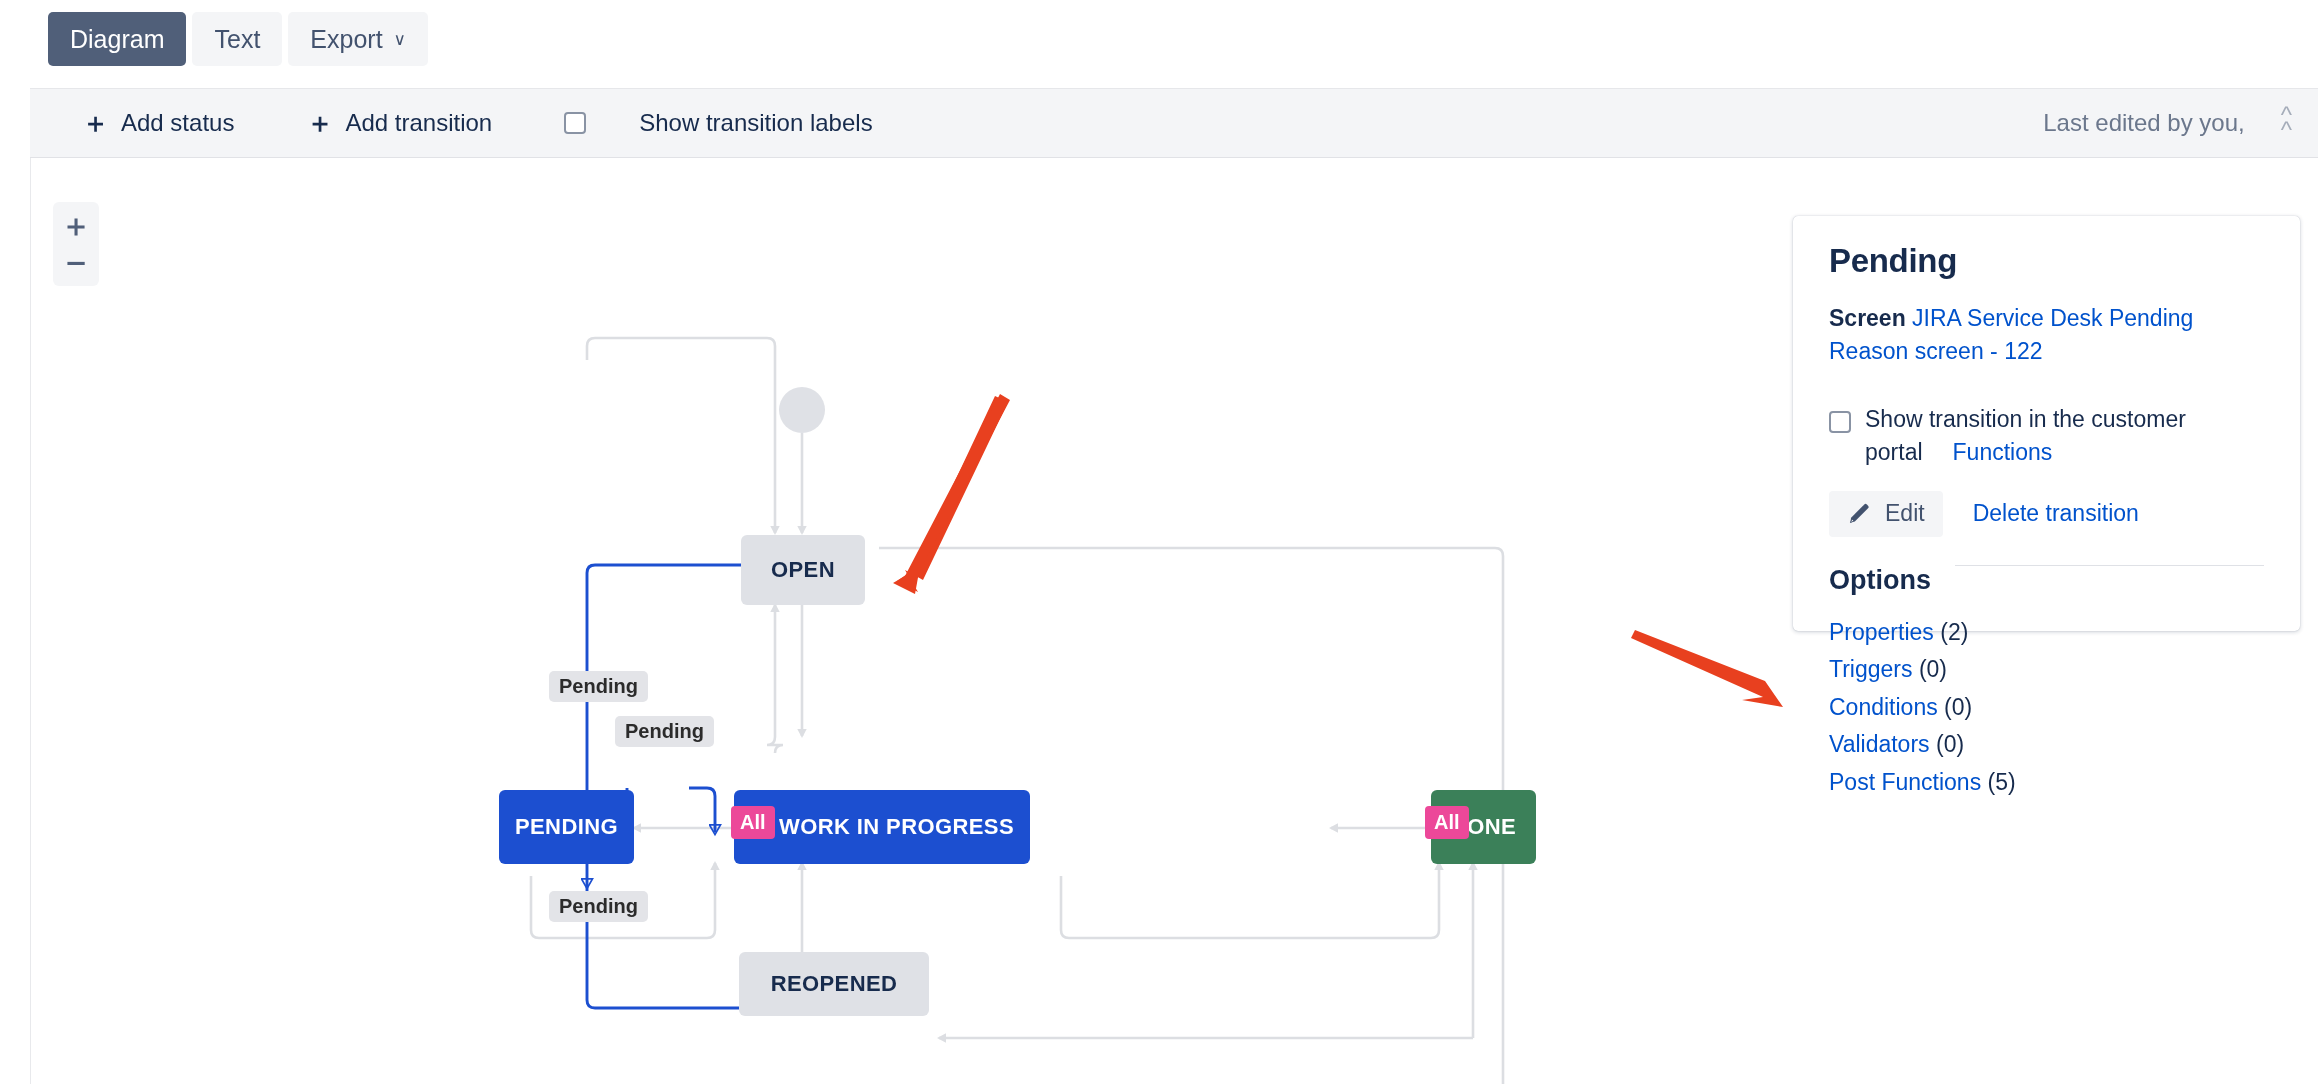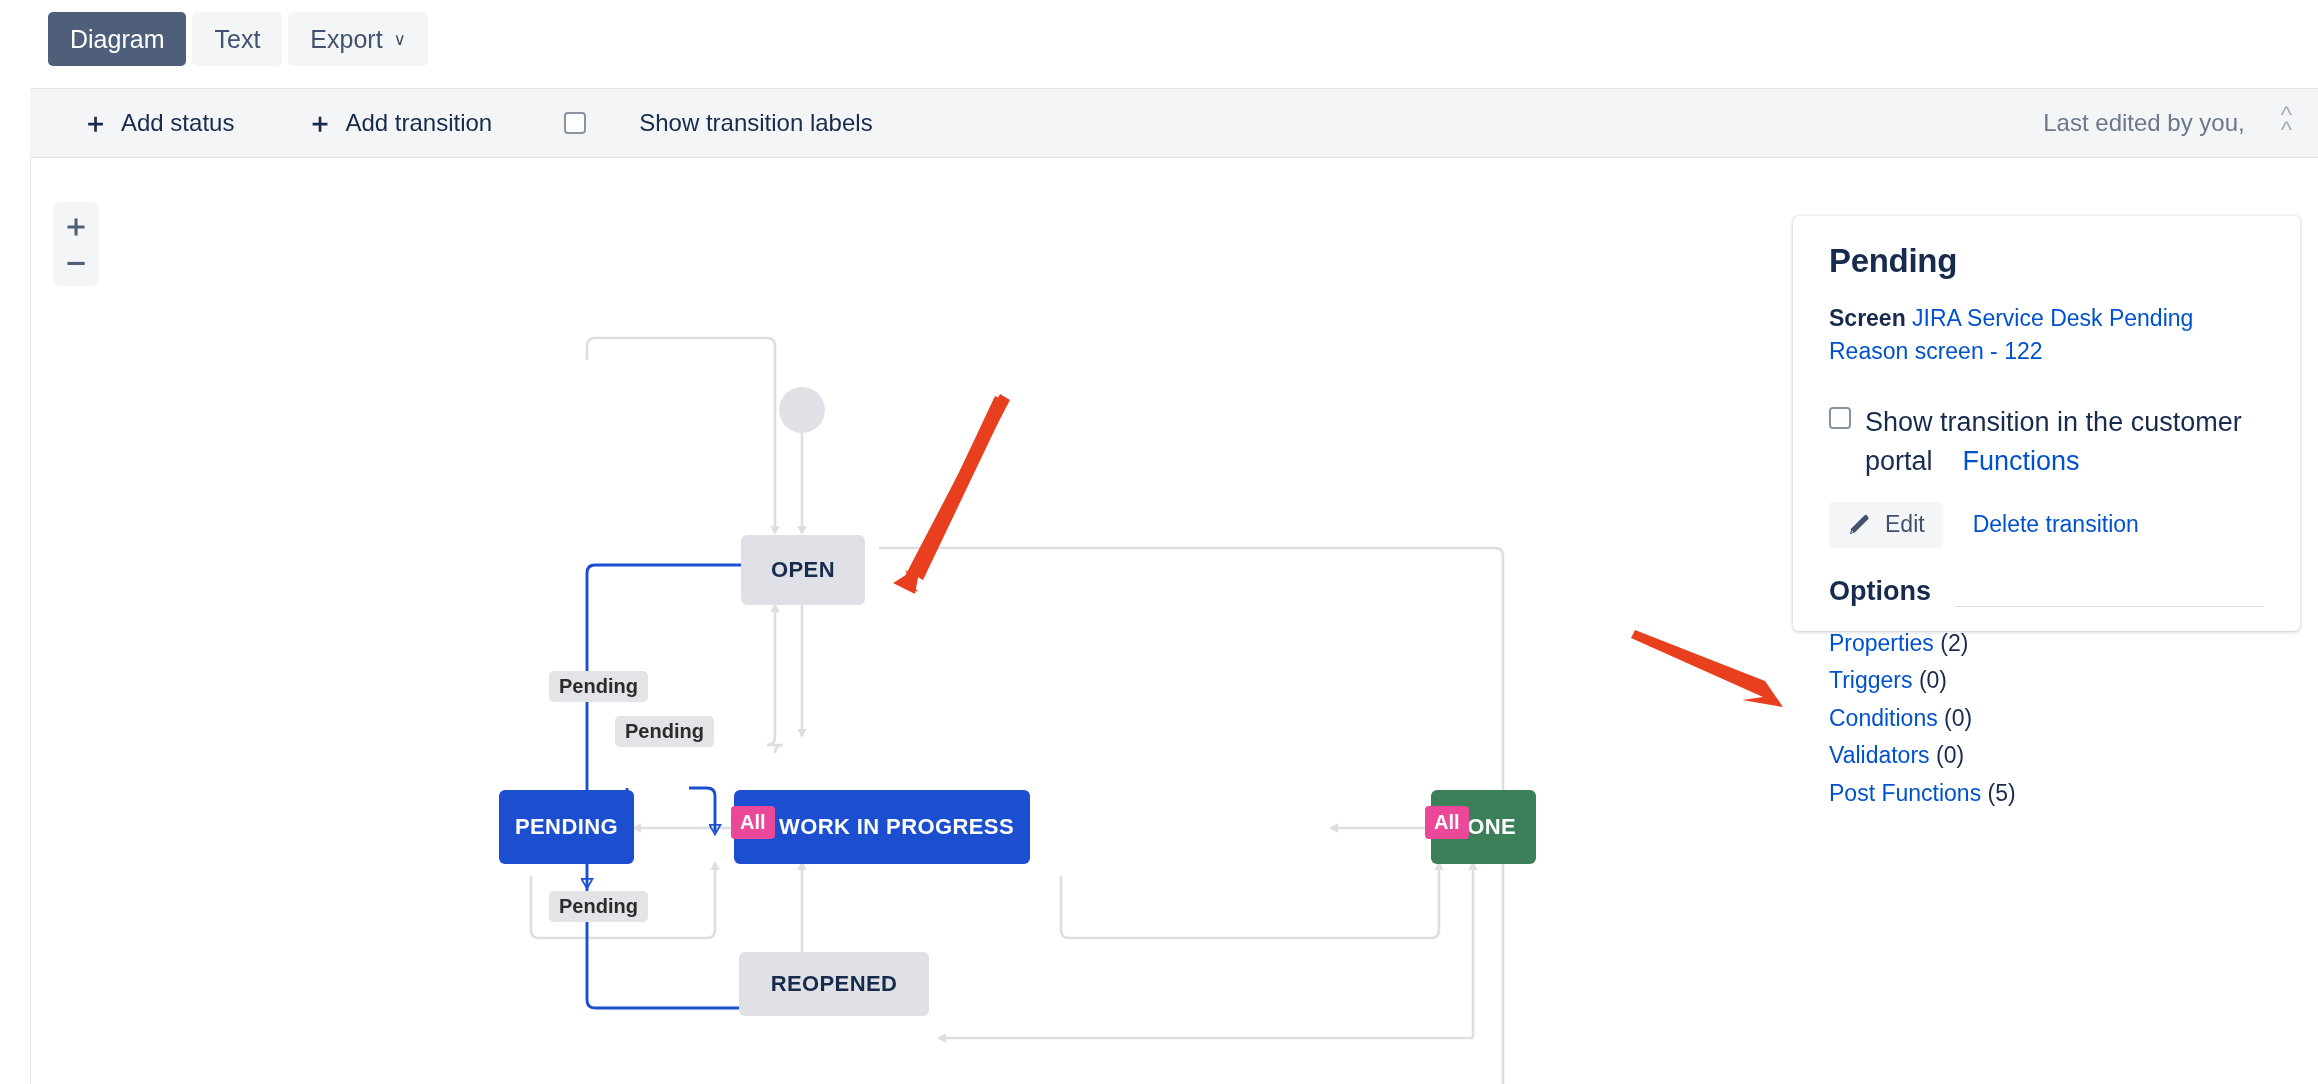--- a/index.html
+++ b/index.html
@@ -158,37 +158,37 @@
   }
   #panel h2 {
     margin: 0 0 22px 0;
     font-size: 33px; font-weight: bold;
     color: #172b4d; letter-spacing: -0.3px;
   }
   .screen-row { font-size: 23px; line-height: 1.42; color: #172b4d; margin-bottom: 36px; }
   .screen-row b { font-weight: bold; }
   .lnk { color: #0052cc; cursor: pointer; }
   #portal-row {
-    display: flex; flex-wrap: wrap; align-items: flex-start;
-    gap: 0 14px; font-size: 27px; color: #172b4d;
+    display: flex; flex-wrap: wrap; align-items: center;
+    gap: 0 14px; font-size: 23px; color: #172b4d;
     line-height: 1.42; margin-bottom: 22px; margin-top: 21px;
   }
   #portal-row .cbox { margin-top: 4px; }
   #portal-text { flex: 1 1 380px; }
   #portal-second { width: 100%; display: flex; align-items: center; gap: 30px; padding-left: 36px; }
 
   #btnrow { display: flex; align-items: center; gap: 30px; margin-bottom: 28px; }
   #edit-btn {
     display: flex; align-items: center; gap: 13px;
     background: #f4f5f7; border: none; border-radius: 4px;
     height: 46px; padding: 0 18px;
     font-size: 23px; color: #42526e; cursor: pointer;
   }
   #options-head {
-    display: flex; align-items: flex-end; gap: 24px;
+    display: flex; align-items: flex-start; gap: 24px;
     font-size: 27px; font-weight: bold; color: #172b4d;
     margin-bottom: 18px;
   }
   #options-head .rule { flex: 1; height: 1px; background: #dfe1e6; }
   .opt-row { font-size: 23px; color: #172b4d; line-height: 1.63; }
 
   
   #annots { position: absolute; left:0; top:0; width: 2318px; height: 1084px; pointer-events: none; }
 </style>
 </head>

